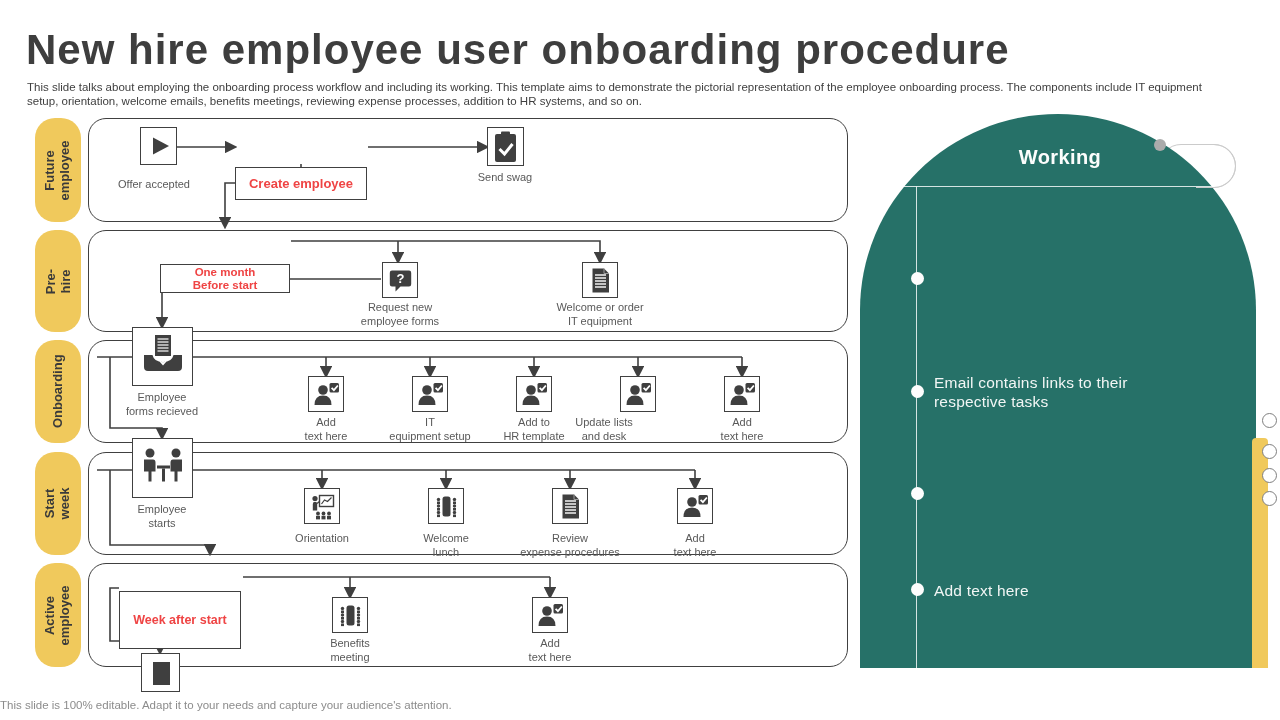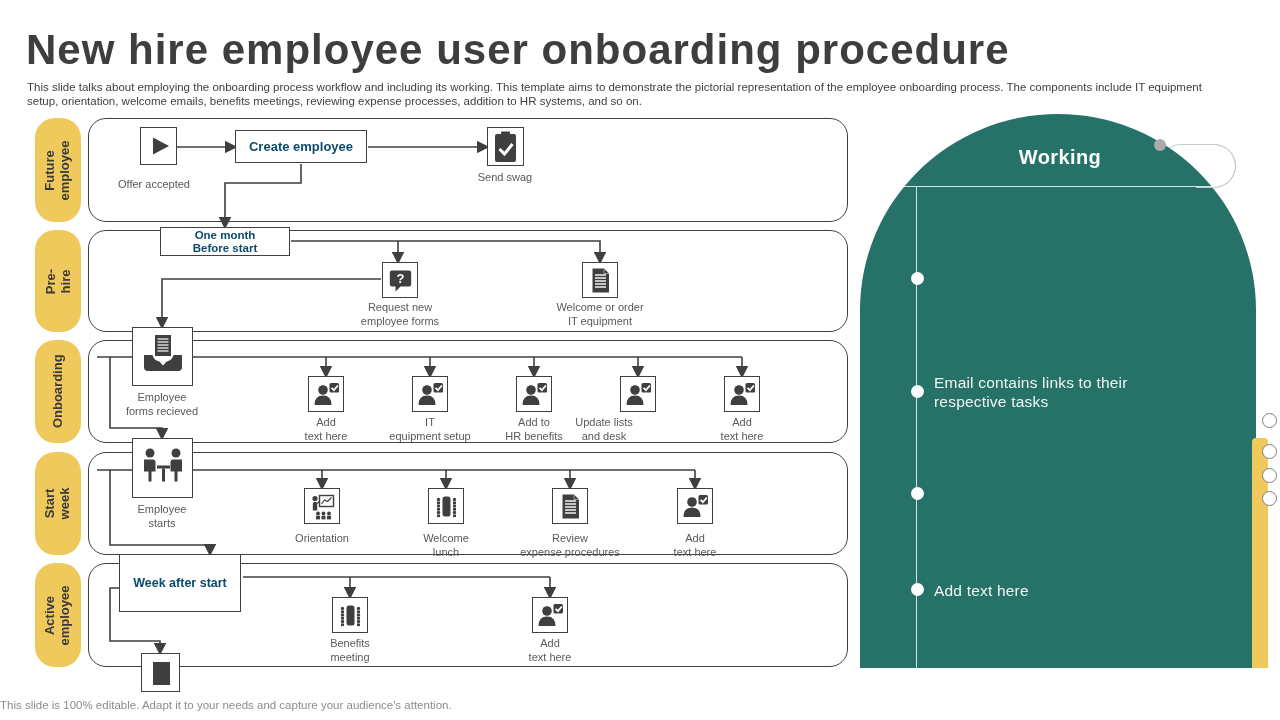--- a/index.html
+++ b/index.html
@@ -13,21 +13,21 @@
   .footer{ left:0; top:699px; width:1280px; text-align:left; font-size:11.5px; color:#8C8C8C; }
 
   
   .lane { left:35px; width:46px; background:#F0C95C; border-radius:20px; display:flex; align-items:center; justify-content:center; }
   .lane span { transform:rotate(-90deg); white-space:pre-line; text-align:center; font-weight:bold; font-size:13px; line-height:14.5px; color:#3A3A3A; }
 
   
   .rowbox { left:88px; width:760px; border:1.7px solid #404040; border-radius:18px; background:transparent; }
 
   
-  .flowbox { background:#fff; border:1.7px solid #404040; display:flex; align-items:center; justify-content:center; text-align:center; font-weight:bold; color:#0c4a6e; white-space:pre-line; }
+  .flowbox { background:#fff; border:1.7px solid #404040; display:flex; align-items:center; justify-content:center; text-align:center; font-weight:bold; color:#ef4444; white-space:pre-line;margin-top:37px; }
   .iconbox { background:#fff; border:1.6px solid #404040; display:flex; align-items:center; justify-content:center; }
   .caption { font-size:11px; line-height:13.5px; color:#595959; text-align:center; white-space:pre-line; }
   .ic { fill:#3F3F3F; stroke:none; }
 
   
   .dome { left:860px; top:114px; width:396px; height:554px; background:#267168; border-radius:198px 198px 0 0 / 196px 196px 0 0; }
   .panel-title { left:910px; top:146px; width:300px; text-align:center; font-size:20px; font-weight:bold; color:#FBFDFC; letter-spacing:0.4px; }
   .hline { left:904px; top:186px; width:308px; height:1.3px; background:#E8F1EF; opacity:.9; }
   .vline { left:916px; top:186px; width:1.3px; height:482px; background:#E8F1EF; opacity:.9; }
   .dot { width:13px; height:13px; border-radius:50%; background:#FDFDFD; }
@@ -193,21 +193,21 @@
 
   <div class="abs iconbox" style="left:516px;top:376px;width:36px;height:36px">
     <svg width="33" height="33" viewBox="0 0 33 33">
       <circle class="ic" cx="13" cy="12" r="4.8"></circle>
       <path class="ic" d="M4.5 27 q0 -9.5 8.5 -9.5 q8.5 0 8.5 9.5 z"></path>
       <rect class="ic" x="19.5" y="5" width="9.5" height="9.5" rx="1.5"></rect>
       <path d="M21.6 9.8 l2.3 2.3 l4 -4.6" stroke="#ffffff" stroke-width="1.8" fill="none"></path>
     </svg>
   </div>
   <div class="abs caption" style="left:474px;top:416px;width:120px">Add to
-HR benefits</div>
+HR template</div>
 
   <div class="abs iconbox" style="left:620px;top:376px;width:36px;height:36px">
     <svg width="33" height="33" viewBox="0 0 33 33">
       <circle class="ic" cx="13" cy="12" r="4.8"></circle>
       <path class="ic" d="M4.5 27 q0 -9.5 8.5 -9.5 q8.5 0 8.5 9.5 z"></path>
       <rect class="ic" x="19.5" y="5" width="9.5" height="9.5" rx="1.5"></rect>
       <path d="M21.6 9.8 l2.3 2.3 l4 -4.6" stroke="#ffffff" stroke-width="1.8" fill="none"></path>
     </svg>
   </div>
   <div class="abs caption" style="left:544px;top:416px;width:120px">Update lists

